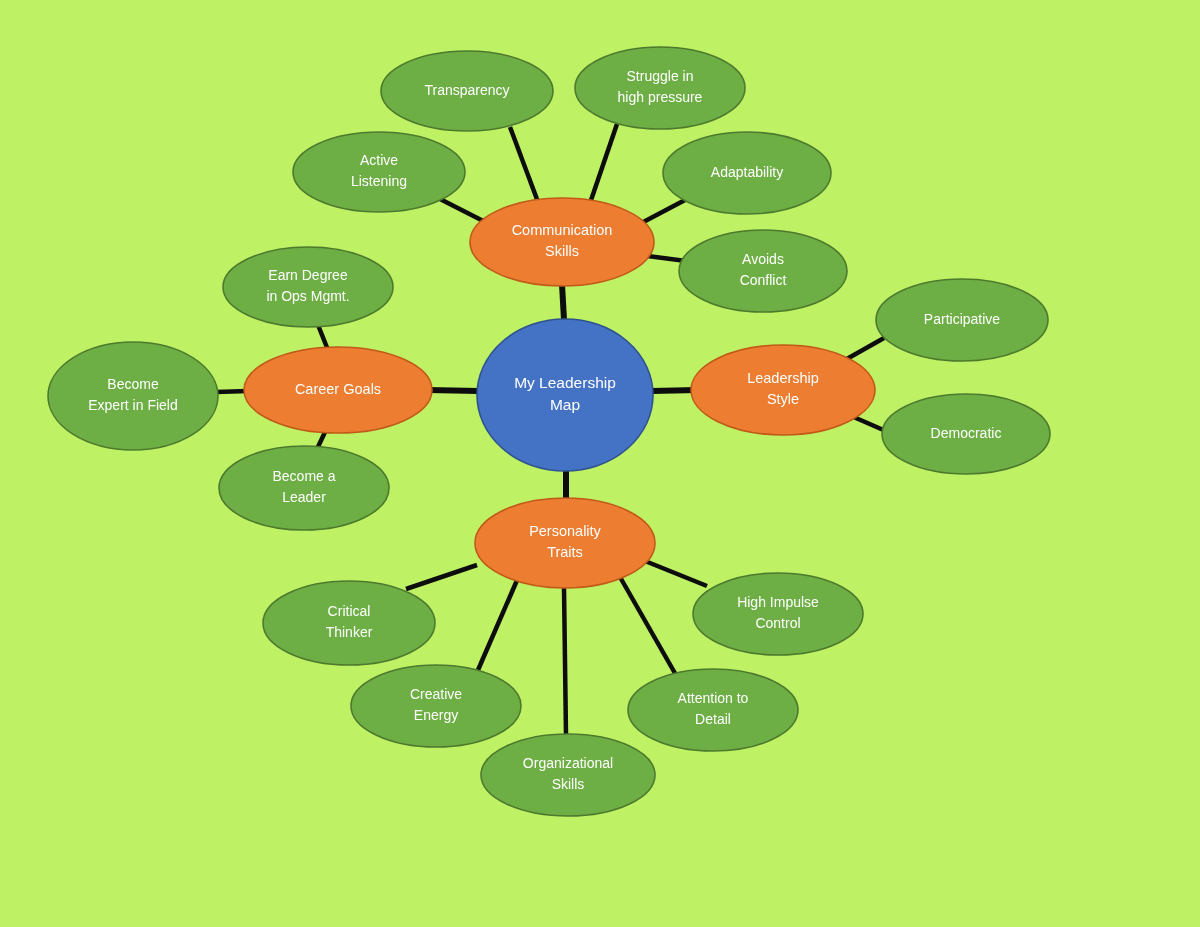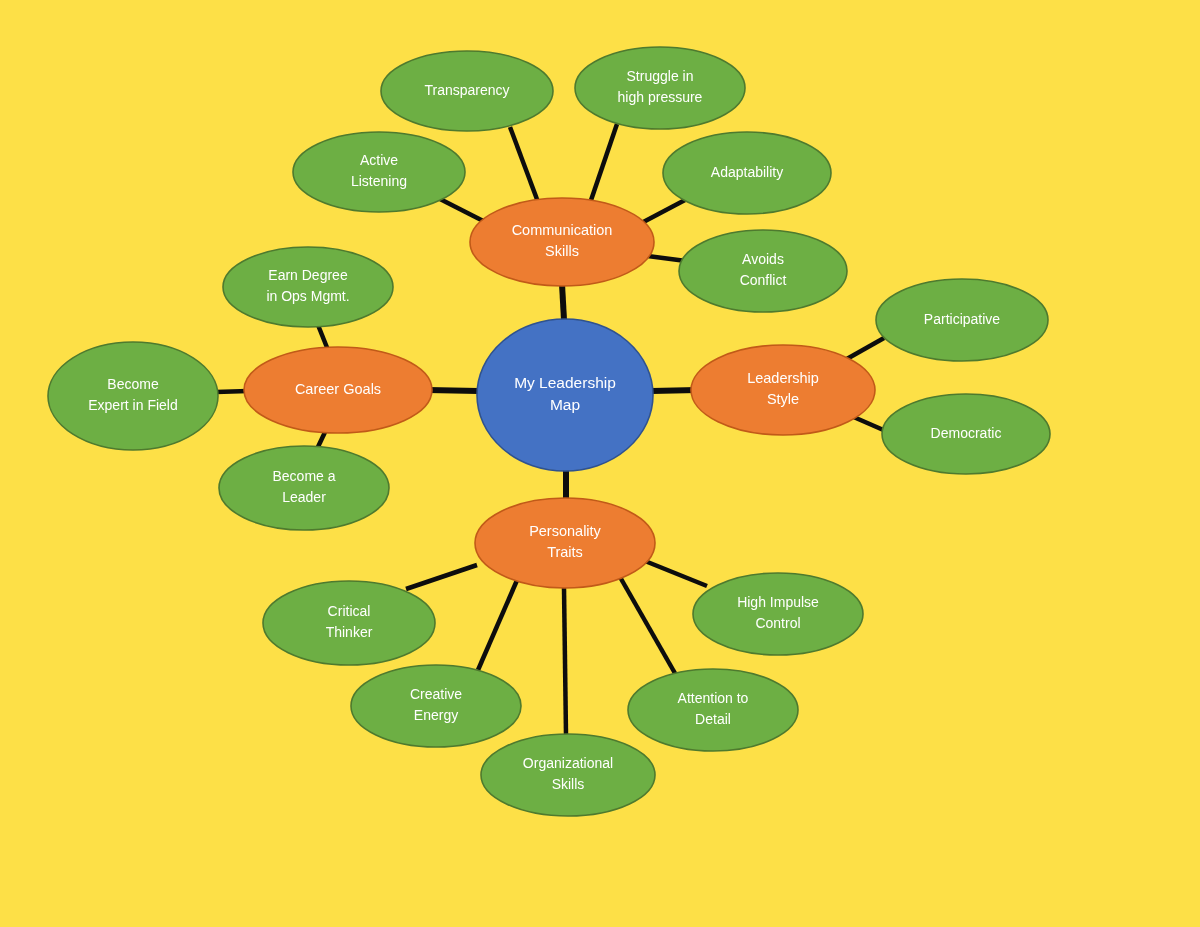--- a/index.html
+++ b/index.html
@@ -11,21 +11,21 @@
   body {
     width: 1200px;
     height: 927px;
     font-family: "Liberation Sans", sans-serif;
     overflow: hidden;
   }
   #mindmap-canvas {
     position: relative;
     width: 1200px;
     height: 927px;
-    background: #fde047;
+    background: #bef264;
   }
   svg#mindmap-svg {
     display: block;
     width: 1200px;
     height: 927px;
   }
   .edge {
     stroke: #0d0d0d;
     stroke-linecap: butt;
     fill: none;

